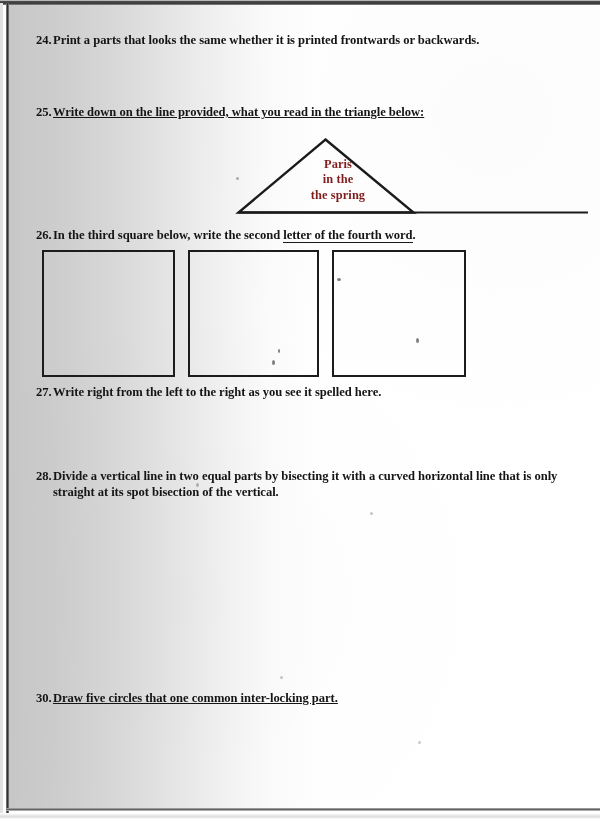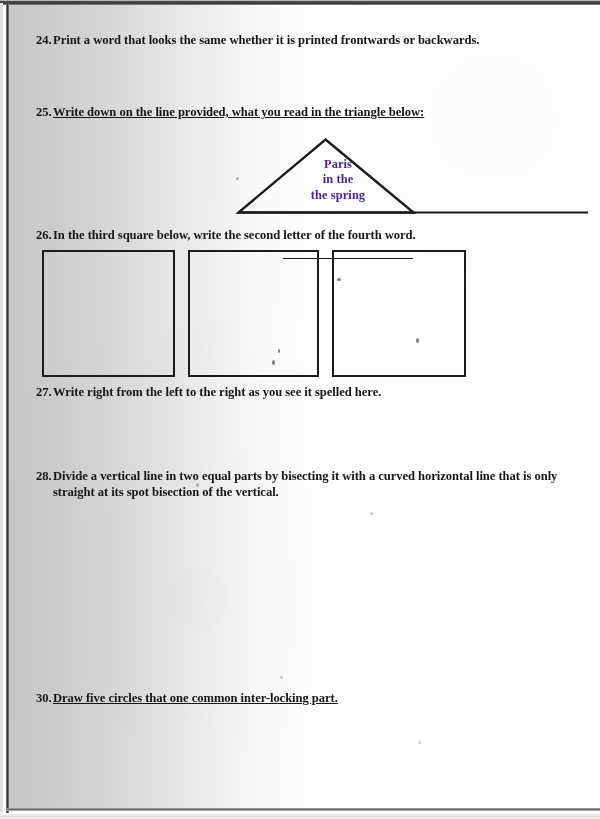--- a/index.html
+++ b/index.html
@@ -106,39 +106,39 @@
     top: 0;
   }
   .qitem .qbody {
     display: block;
     padding-left: 17px;
   }
 
   
   .scribble-underline {
     border-bottom: 1.6px solid #1a1a1a;
-    padding-bottom: 16px;
+    padding-bottom: 0px;
   }
 
   
   #triangle-figure {
     position: absolute;
     left: 222px;
     top: 133px;
     width: 366px;
     height: 86px;
   }
   #triangle-figure svg { display: block; }
   .tri-text {
     position: absolute;
     left: 60px;
     top: 24px;
     width: 96px;
     text-align: center;
-    color: #4c1d95;
+    color: #7f1d1d;
     font-weight: bold;
     font-size: 12.4px;
     line-height: 15.4px;
     letter-spacing: 0.1px;
   }
 
   
   #squares-row {
     position: absolute;
     left: 0;
@@ -177,21 +177,21 @@
   <div class="scan-edge-top"></div>
   <div class="scan-edge-left2"></div>
   <div class="scan-edge-left"></div>
   <div class="scan-edge-bottom"></div>
   <div class="scan-edge-bottom2"></div>
 
   <div class="content">
 
     <div class="qitem" style="left:28px; top:32px; width:540px;">
       <span class="qnum">24.</span>
-      <span class="qbody">Print a word that looks the same whether it is printed frontwards or backwards.</span>
+      <span class="qbody">Print a parts that looks the same whether it is printed frontwards or backwards.</span>
     </div>
 
     <div class="qitem" style="left:28px; top:104px; width:540px;text-decoration:underline;">
       <span class="qnum">25.</span>
       <span class="qbody">Write down on the line provided, what you read in the triangle below:</span>
     </div>
 
     <div id="triangle-figure">
       <svg width="366" height="86" viewBox="0 0 366 86" aria-hidden="true">
 

